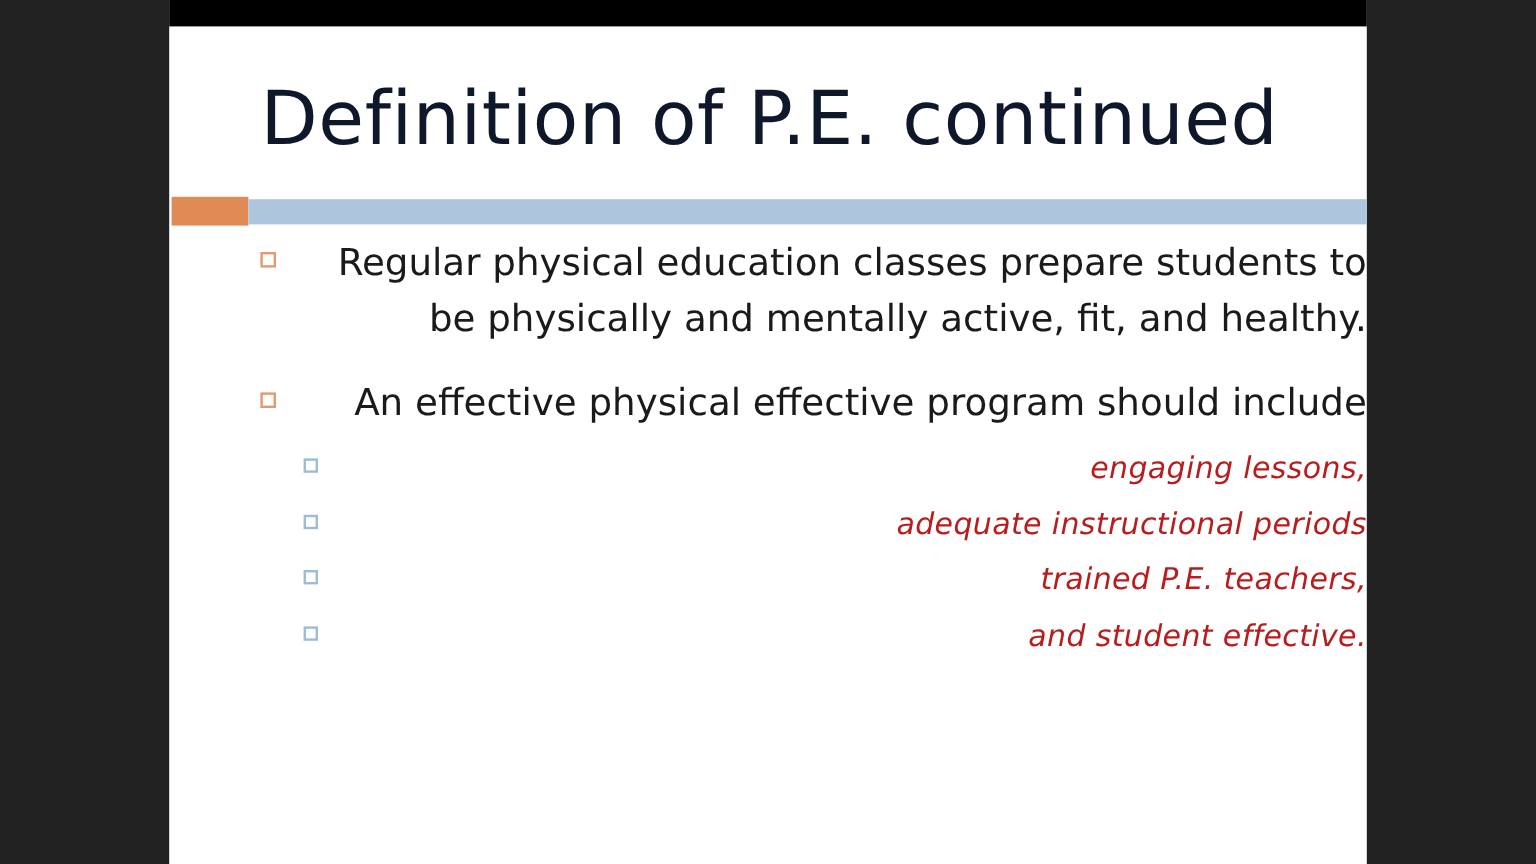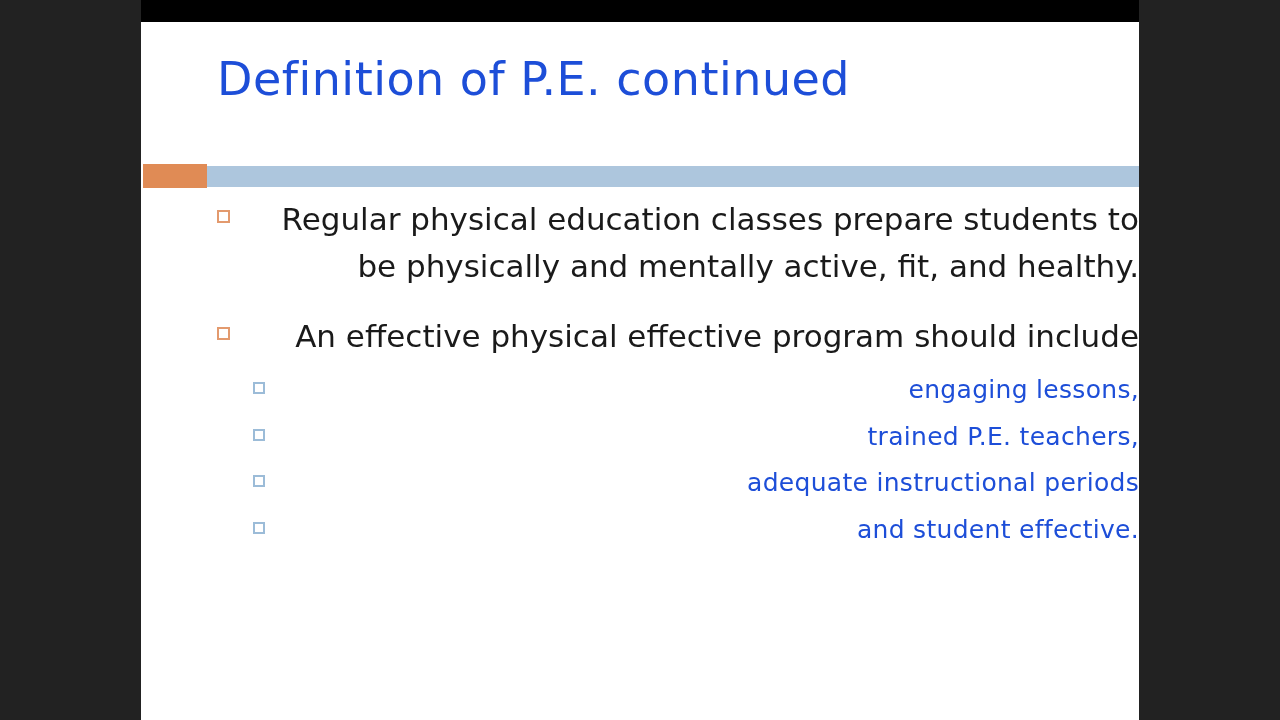--- a/index.html
+++ b/index.html
@@ -49,25 +49,25 @@
     left: 0;
     top: 0;
     width: 998px;
     height: 22px;
     background: #000000;
   }
 
   .slide-title {
     position: absolute;
     left: 76px;
-    top: 52px;
+    top: 62px;
     font-family: "DejaVu Sans", sans-serif;
-    font-size: 46px;
+    font-size: 62px;
     font-weight: 400;
-    color: #1d4ed8;
+    color: #0f172a;
     letter-spacing: 0.5px;
     white-space: nowrap;
   }
 
   
   .rule-wrap {
     position: absolute;
     left: 0;
     top: 164px;
     width: 998px;
@@ -132,22 +132,23 @@
     padding: 0;
   }
 
   li.bullet2 {
     position: relative;
     margin: 0 0 14px 0;
     padding-left: 36px;
     font-family: "DejaVu Sans", sans-serif;
     font-size: 25px;
     line-height: 1.3;
-    color: #1d4ed8;
+    color: #b91c1c;
     letter-spacing: 0.3px;
+    font-style: italic;
   }
 
   li.bullet2 .marker2 {
     position: absolute;
     left: 0px;
     top: 8px;
     width: 12px;
     height: 12px;
     border: 2px solid #9cbcd8;
     background: #ffffff;
@@ -185,25 +186,25 @@
           <span class="marker1"></span>
           <span>An effective physical effective program should include</span>
 
           <ul class="level2">
             <li class="bullet2">
               <span class="marker2"></span>
               <span>engaging lessons,</span>
             </li>
             <li class="bullet2">
               <span class="marker2"></span>
+              <span>adequate instructional periods</span>
+            </li>
+            <li class="bullet2">
+              <span class="marker2"></span>
               <span> trained P.E. teachers,</span>
-            </li>
-            <li class="bullet2">
-              <span class="marker2"></span>
-              <span>adequate instructional periods</span>
             </li>
             <li class="bullet2">
               <span class="marker2"></span>
               <span>and student effective.</span>
             </li>
           </ul>
         </li>
 
       </ul>
     </div>

